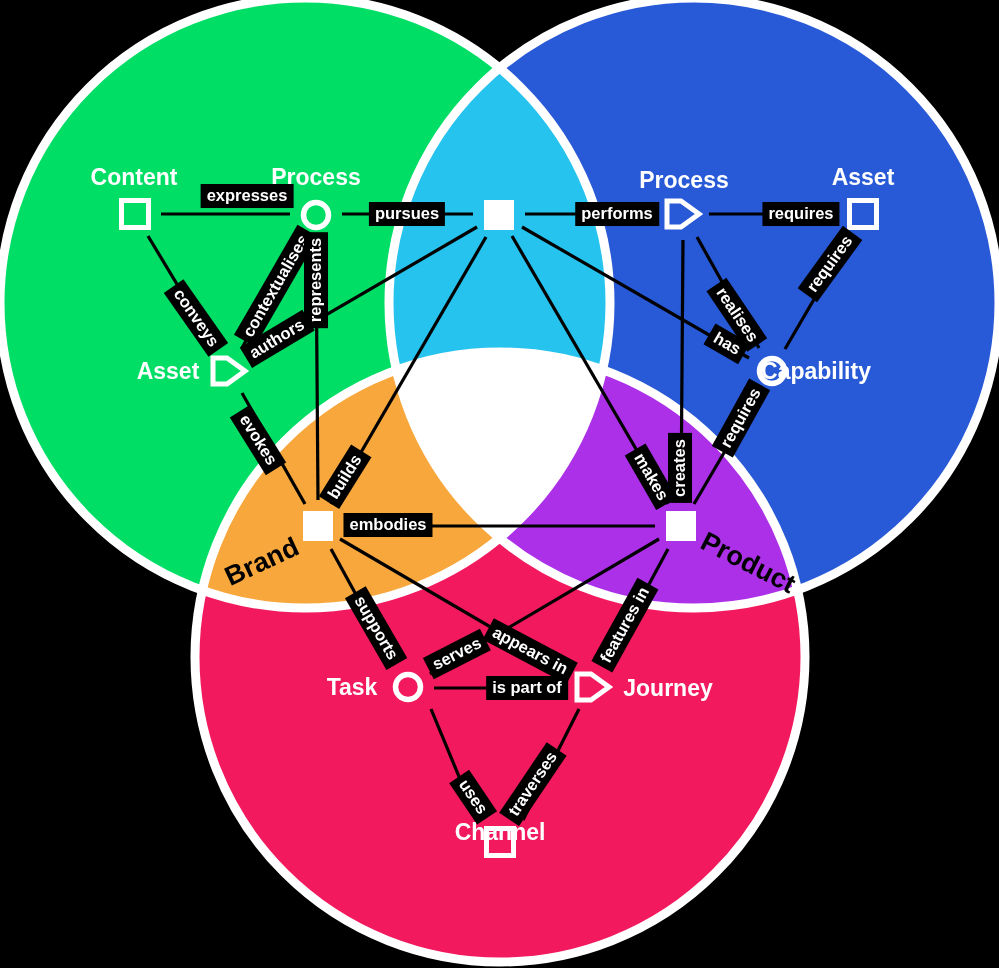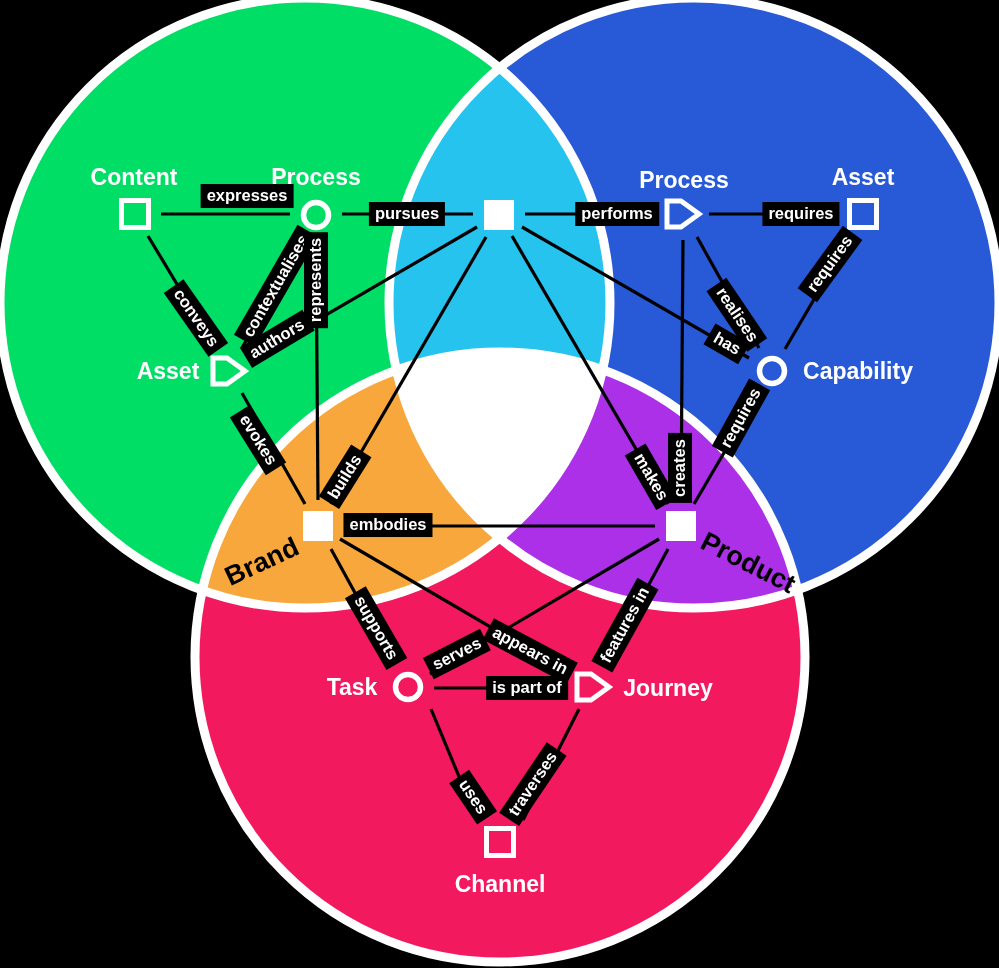--- a/index.html
+++ b/index.html
@@ -95,26 +95,26 @@
       <path d="M 577,674 h 14 l 18,13 l -18,13 h -14 z" fill="none" stroke="#fff" stroke-width="5"></path>
       <rect x="486.5" y="828.5" width="27" height="27" fill="none" stroke="#fff" stroke-width="5"></rect>
     </g>
   </svg>
 
   <div class="nlabel" style="left:134px;top:177px">Content</div>
   <div class="nlabel" style="left:316px;top:177px">Process</div>
   <div class="nlabel" style="left:684px;top:180px">Process</div>
   <div class="nlabel" style="left:863px;top:177px">Asset</div>
   <div class="nlabel" style="left:168px;top:371px">Asset</div>
-  <div class="nlabel" style="left:858px;top:371px">Capability</div>
+  <div class="nlabel" style="left:816px;top:371px">Capability</div>
   <div class="nlabel dark" style="left:262px;top:562px;--r:-25deg">Brand</div>
   <div class="nlabel dark" style="left:748px;top:563px;--r:27deg">Product</div>
   <div class="nlabel" style="left:352px;top:687px">Task</div>
   <div class="nlabel" style="left:668px;top:688px">Journey</div>
-  <div class="nlabel" style="left:500px;top:884px">Channel</div>
+  <div class="nlabel" style="left:500px;top:832px">Channel</div>
 
   <div class="elabel" style="left:247px;top:196px">expresses</div>
   <div class="elabel" style="left:407px;top:214px">pursues</div>
   <div class="elabel" style="left:617px;top:214px">performs</div>
   <div class="elabel" style="left:801px;top:214px">requires</div>
   <div class="elabel" style="left:830px;top:264px;--r:-54deg">requires</div>
   <div class="elabel" style="left:737px;top:315px;--r:56deg">realises</div>
   <div class="elabel" style="left:727px;top:344px;--r:30deg">has</div>
   <div class="elabel" style="left:741px;top:418px;--r:-61deg">requires</div>
   <div class="elabel" style="left:680px;top:468px;--r:-90deg">creates</div>

